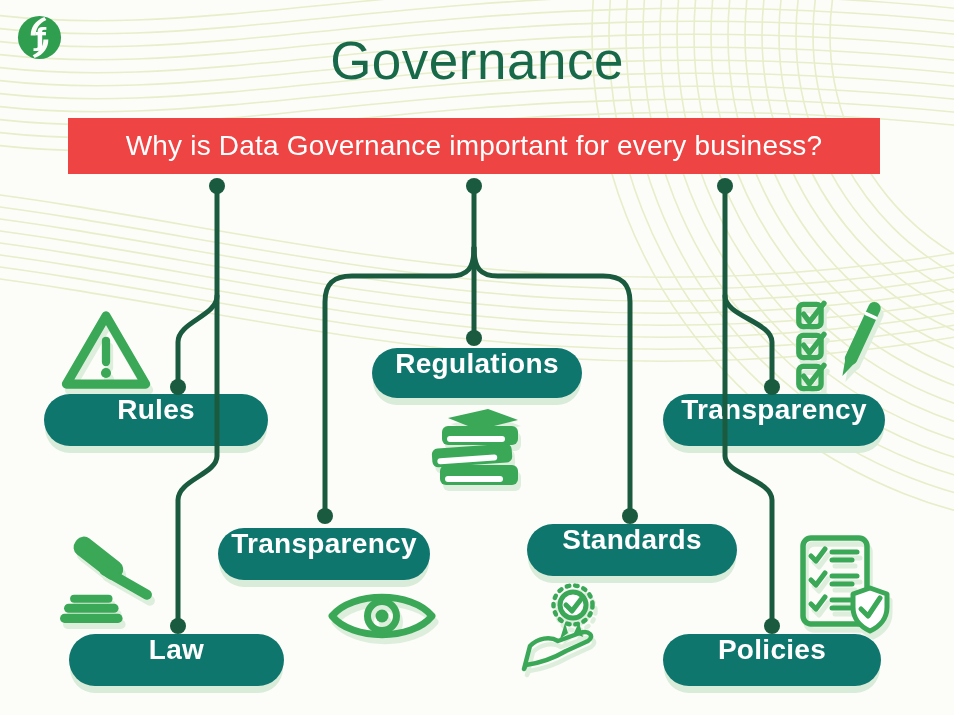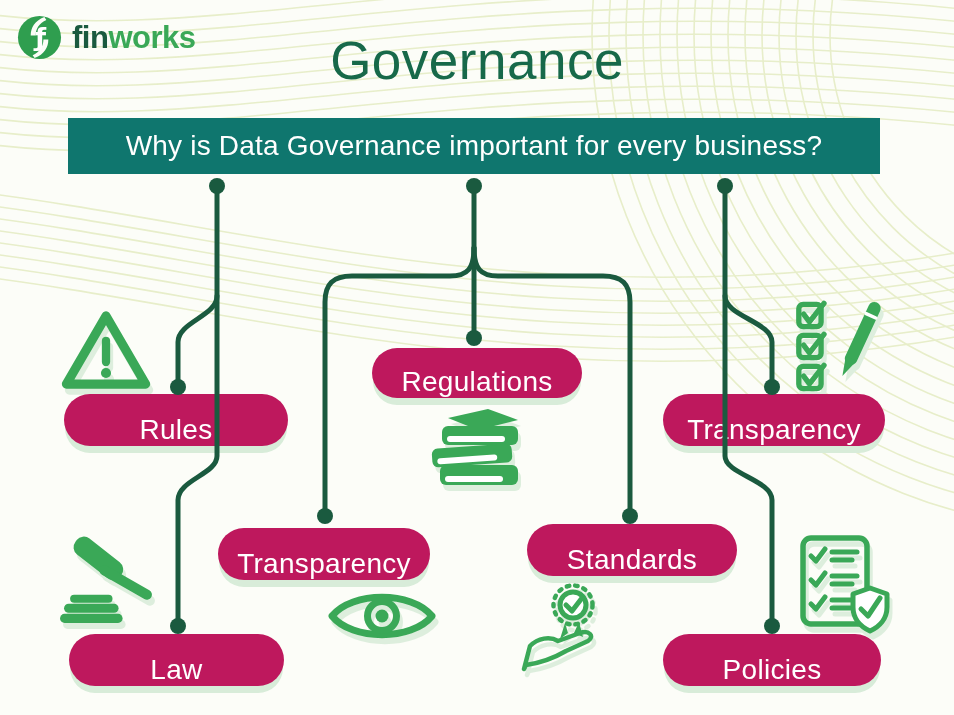--- a/index.html
+++ b/index.html
@@ -25,34 +25,34 @@
   .logo-text .works{color:#3aa857;}
 
   
   .title{
     position:absolute;top:30px;left:0;width:100%;margin:0;
     text-align:center;font-size:53px;font-weight:500;letter-spacing:0.5px;
     color:#17694a;z-index:2;
   }
   .banner{
     position:absolute;left:68px;top:118px;width:812px;height:56px;
-    background:#0f766e;color:#ffffff;z-index:4;
+    background:#ef4444;color:#ffffff;z-index:4;
     display:flex;align-items:center;justify-content:center;
     font-size:28px;font-weight:500;letter-spacing:0.2px;
   }
 
   
   .pill{
     position:absolute;height:52px;z-index:3;
-    background:#be185d;border-radius:26px;
+    background:#0f766e;border-radius:26px;
     box-shadow:0 8px 0 -1px #d8ecd9;
-    display:flex;align-items:flex-end;justify-content:center;
-    color:#fff;font-size:28px;letter-spacing:0.3px;
-  }
-  .p-rules{left:64px;top:394px;width:224px;}
+    display:flex;align-items:flex-start;justify-content:center;
+    color:#fff;font-size:28px;letter-spacing:0.3px;font-weight:bold;
+  }
+  .p-rules{left:44px;top:394px;width:224px;}
   .p-regulations{left:372px;top:348px;width:210px;height:50px;border-radius:25px;}
   .p-requirements{left:663px;top:394px;width:222px;}
   .p-transparency{left:218px;top:528px;width:212px;}
   .p-standards{left:527px;top:524px;width:210px;}
   .p-law{left:69px;top:634px;width:215px;}
   .p-policies{left:663px;top:634px;width:218px;}
 
   
   .icon{position:absolute;z-index:1;filter:drop-shadow(3px 6px 0px #ddeedd);}
   .i-warn{left:60px;top:306px;width:92px;height:88px;}
@@ -115,21 +115,20 @@
     </g>
   </svg>
 
   <div class="logo">
     <svg class="logo-mark" viewBox="0 0 48 48">
       <circle cx="24" cy="24" r="22" fill="#2f9e4f"></circle>
       <path d="M29,3 C19,7 15,14 15,22 L20,22 C20,15 24,9 31,6 Z" fill="#fcfdf8"></path>
       <path d="M19,45 C29,41 33,34 33,26 L28,26 C28,33 24,39 17,42 Z" fill="#fcfdf8"></path>
       <text x="25" y="33" font-size="26" font-weight="bold" fill="#ffffff" text-anchor="middle" font-family="DejaVu Sans, sans-serif">ƒ</text>
     </svg>
-    <div class="logo-text"><span class="fin">fin</span><span class="works">works</span></div>
   </div>
 
   <h1 class="title">Governance</h1>
   <div class="banner">
     <span>Why is Data Governance important for every business?</span>
   </div>
 
   <div class="icon i-warn">
     <svg viewBox="0 0 100 92">
       <polygon points="50,9 93,83 7,83" fill="none" stroke="#3aa857" stroke-width="10" stroke-linejoin="round"></polygon>

